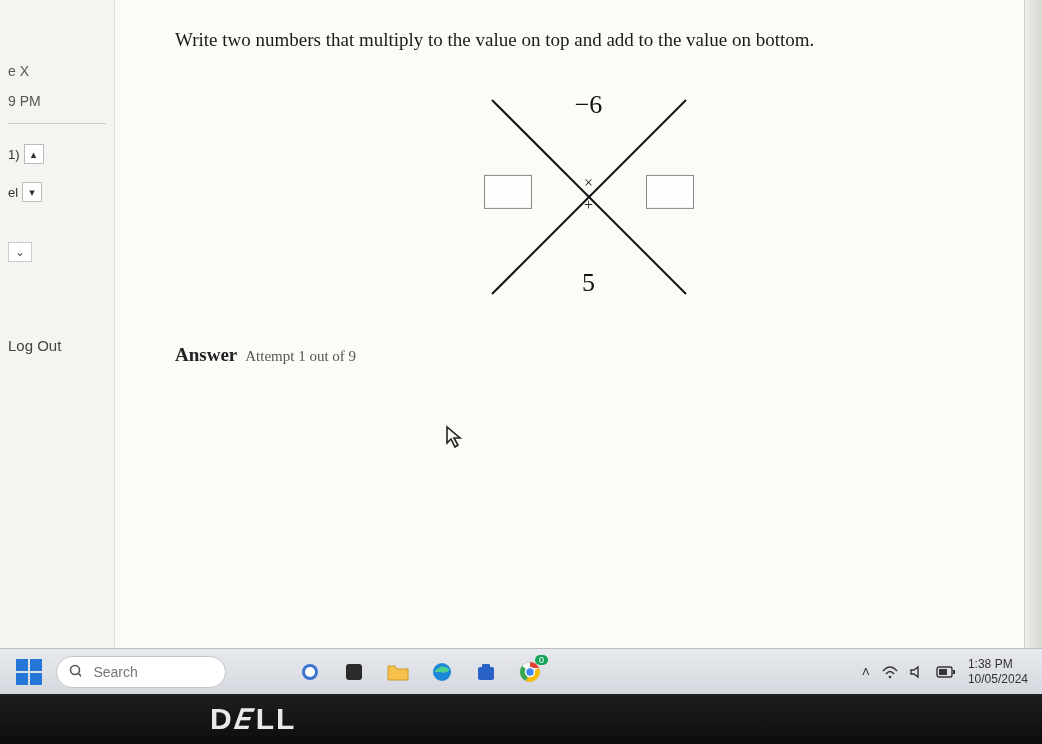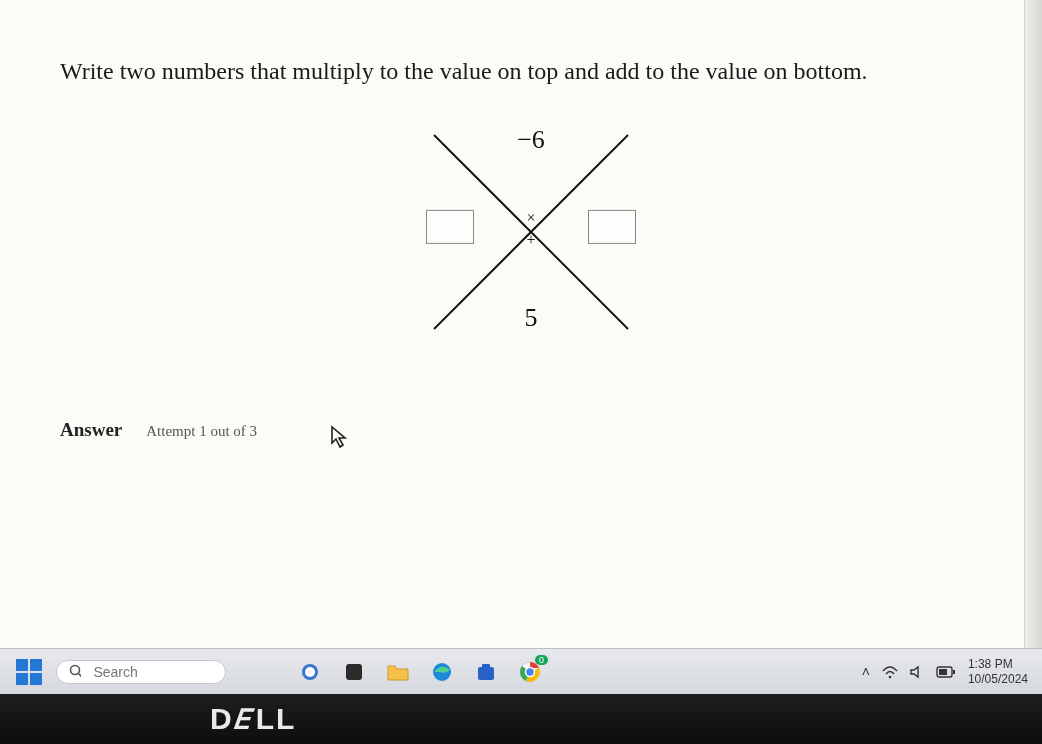--- a/index.html
+++ b/index.html
@@ -48,23 +48,22 @@
       background: #fbfbf8;
       padding: 26px 40px 20px 60px;
       position: relative;
     }
     .scroll-edge {
       position: absolute; right: 0; top: 0; bottom: 0; width: 18px;
       background: linear-gradient(to right, rgba(0,0,0,0.05), rgba(0,0,0,0.15));
       border-left: 1px solid #d0d0d0;
     }
     .question-text {
-      font-size: 24px; line-height: 1.45; color: #1a1a1a; font-family: Georgia, serif;
+      font-size: 19px; line-height: 1.45; color: #1a1a1a; font-family: Georgia, serif;
       max-width: 830px;
-      margin-top: 28px;
     }
     .diamond-wrap {
       width: 100%; display:flex; justify-content:center; margin: 28px 0 18px 0;
     }
     .diamond {
       position: relative; width: 310px; height: 230px;
     }
     .diamond svg { position:absolute; top:0; left:0; }
     .d-top {
       position:absolute; top: 8px; left: 50%; transform: translateX(-50%);
@@ -83,21 +82,21 @@
       border: 1px solid #888; background: #fdfdfb;
       top: 50%; transform: translateY(-65%);
       font-size: 18px; text-align: center; font-family: inherit;
     }
     .d-input.left { left: 50px; }
     .d-input.right { right: 50px; }
     .cursor-icon {
       position: absolute; left: 330px; top: 425px;
     }
     .answer-row {
-      margin-top: 72px; display: flex; align-items: baseline; gap: 24px;
+      margin-top: 32px; display: flex; align-items: baseline; gap: 8px;
     }
     .answer-label { font-weight: bold; font-size: 19px; color:#222; }
     .attempt-text { font-size: 15px; color:#555; font-family: Georgia, serif; }
     .submit-btn {
       margin-top: 38px;
       background: #1b66d6; color: #fff;
       border: none; padding: 12px 20px; font-size: 16px;
       font-family: Arial, sans-serif; cursor: pointer;
       border-radius: 2px;
     }
@@ -113,21 +112,21 @@
       width: 42px; height: 34px; margin-left: 8px;
       display:flex;align-items:center;justify-content:center;
       cursor: pointer;
     }
     .win-squares {
       display: grid; grid-template-columns: 12px 12px; grid-template-rows: 12px 12px; gap:2px;
     }
     .win-squares div { background:#2477d6; }
     .search-box {
       margin-left: 6px; background:#fff; border-radius: 18px;
-      height: 24px; width: 170px; display:flex; align-items:center;
+      height: 32px; width: 170px; display:flex; align-items:center;
       padding: 0 12px; gap:12px; border:1px solid #c5c7cd;
     }
     .search-box input { border:none; outline:none; font-size:14px; width:100%; background:transparent; }
     .task-icons {
       display:flex; gap:16px; margin-left:70px; align-items:center;
     }
     .task-icon {
       width: 28px; height: 28px; border-radius:4px;
       display:flex;align-items:center;justify-content:center; cursor:pointer;
       font-size:18px;
@@ -147,20 +146,36 @@
     .dell {
       color:#e9e9e9; font-family: Arial, sans-serif; font-size:30px;
       font-weight: bold; letter-spacing: 2px;
     }
     .dell .slant { display:inline-block; transform: skewX(-20deg) scaleX(0.85); }
   </style>
 </head>
 <body>
 
 <div class="screen-area">
+  <div class="sidebar">
+    <div class="sidebar-item" style="font-size:20px;color:#333;margin-top:6px;">​</div>
+    <div class="sidebar-item">e X</div>
+    <div class="sidebar-item">9 PM</div>
+    <div class="divider"></div>
+    <div class="page-toggle">
+      <span>1)</span>
+      <span class="page-btn">▴</span>
+    </div>
+    <div class="page-toggle" style="margin-top:18px;">
+      <span>el</span>
+      <span class="page-btn">▾</span>
+    </div>
+    <div class="expand-btn">⌄</div>
+    <div class="logout">Log Out</div>
+  </div>
 
   <div class="main">
     <div class="question-text">Write two numbers that multiply to the value on top and add to the value on bottom.</div>
 
     <div class="diamond-wrap">
       <div class="diamond">
         <svg width="310" height="230">
           <line x1="58" y1="18" x2="252" y2="212" stroke="#111" stroke-width="2"></line>
           <line x1="252" y1="18" x2="58" y2="212" stroke="#111" stroke-width="2"></line>
         </svg>
@@ -174,21 +189,21 @@
         <input class="d-input right" style="">
       </div>
     </div>
 
     <svg class="cursor-icon" width="20" height="24">
       <path d="M2 2 L2 18 L6 14 L10 22 L13 20 L9 13 L15 13 Z" fill="none" stroke="#222" stroke-width="1.6"></path>
     </svg>
 
     <div class="answer-row">
       <span class="answer-label">Answer</span>
-      <span class="attempt-text">Attempt 1 out of 3</span>
+      <span class="attempt-text">Attempt 1 out of 9</span>
     </div>
 
 
     <div class="scroll-edge"></div>
   </div>
 </div>
 
 <div class="taskbar">
   <div class="start-btn">
     <div class="win-squares">

